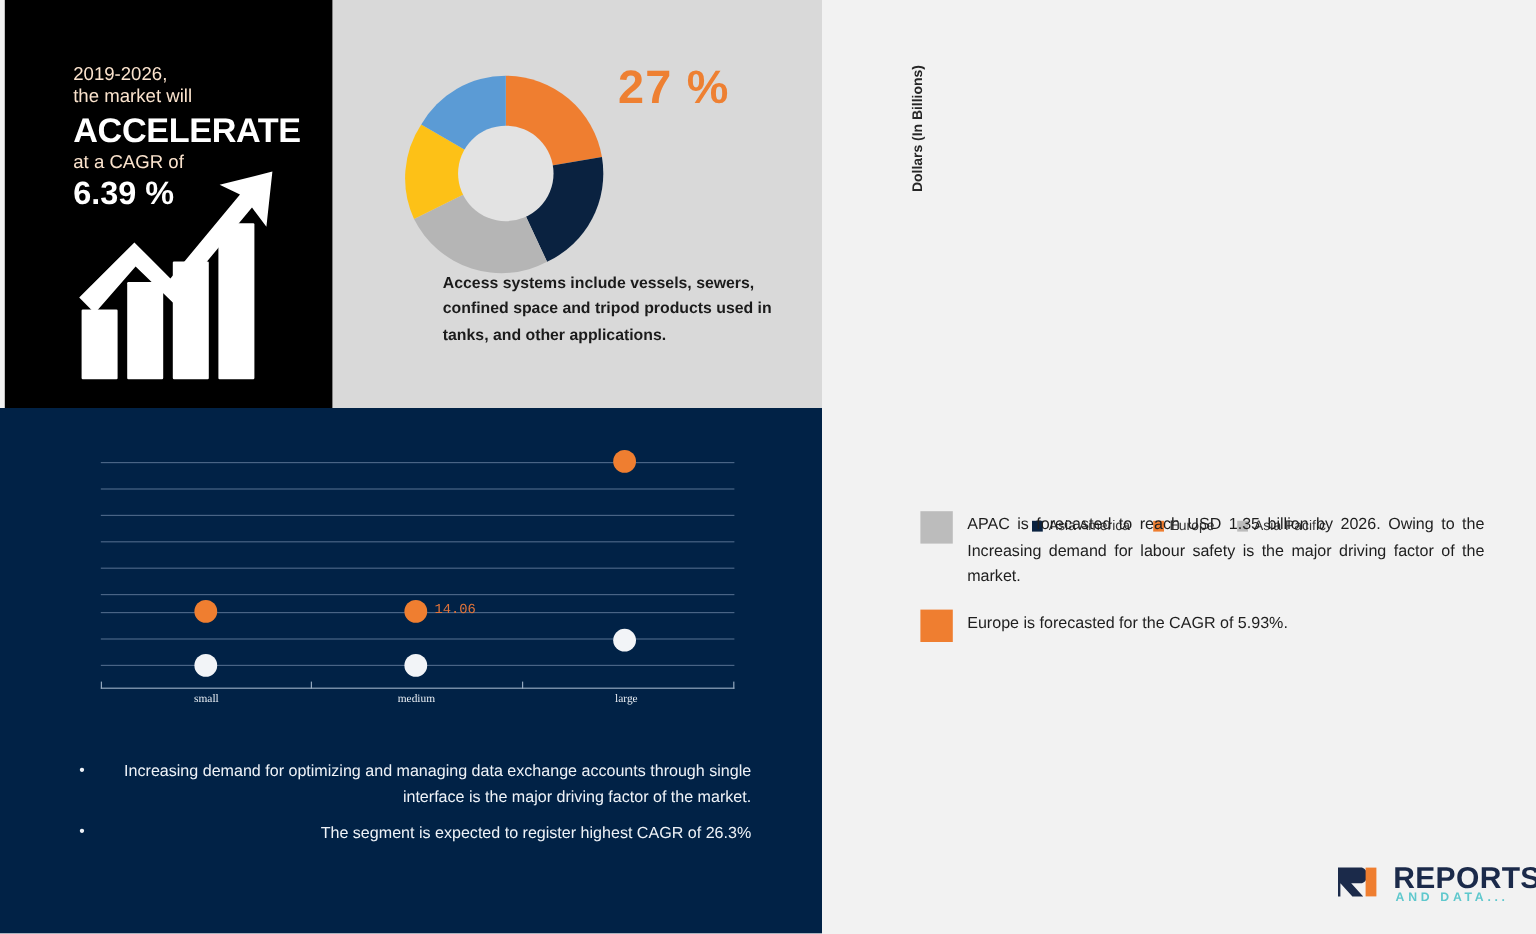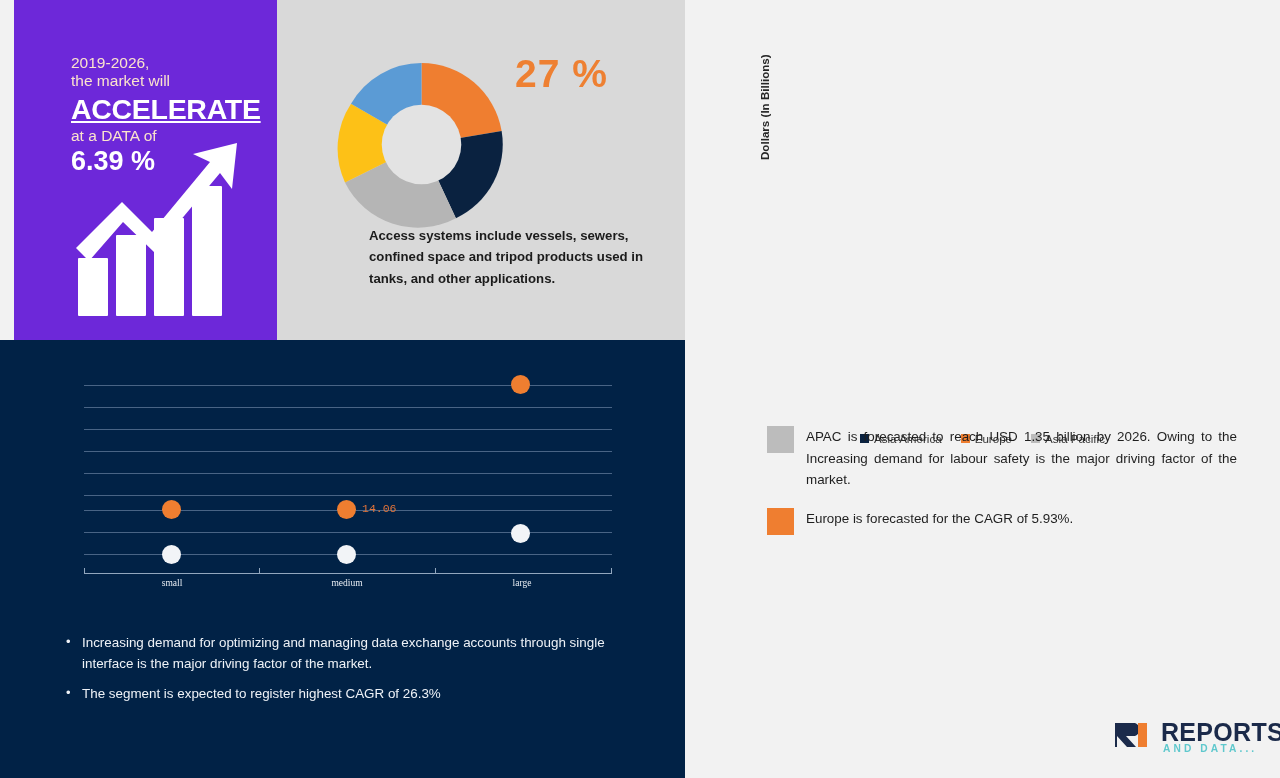--- a/index.html
+++ b/index.html
@@ -7,29 +7,29 @@
     width:1280px;height:778px;
     background:#f2f2f2;
     font-family:"Liberation Sans", sans-serif;
     overflow:hidden;
     position:relative;
   }
   .panel{position:absolute;}
 
   
   #accelerate-panel{
-    left:14px;top:0;width:277px;height:340px;
-    background:#6d28d9;
+    left:4px;top:0;width:277px;height:340px;
+    background:#000000;
   }
   #accelerate-text{
     position:absolute;left:57px;top:54px;width:220px;
     color:#fdf2e6;line-height:1.18;
   }
   .acc-small{font-size:15.5px;font-weight:400;color:#fbe3cd;display:block;}
-  .acc-big{font-size:28.5px;font-weight:700;color:#ffffff;display:block;letter-spacing:-0.3px;margin:2px 0 1px 0;text-decoration:underline;}
+  .acc-big{font-size:28.5px;font-weight:700;color:#ffffff;display:block;letter-spacing:-0.3px;margin:2px 0 1px 0;}
   .acc-cagr{font-size:15.5px;font-weight:400;color:#fbe3cd;display:block;}
   .acc-num{font-size:27px;font-weight:700;color:#ffffff;display:block;margin-top:1px;}
 
   #growth-arrow-icon{position:absolute;left:60px;top:140px;width:180px;height:180px;}
 
   
   #donut-panel{
     left:277px;top:0;width:408px;height:340px;
     background:#d9d9d9;
   }
@@ -56,21 +56,21 @@
   .dot-white{background:#f2f4f7;}
   .dot-value{position:absolute;font-size:11.5px;color:#e2743a;font-family:Liberation Mono, monospace;}
   .axis-label{position:absolute;font-size:9.5px;color:#e8edf3;font-family:"Liberation Serif",serif;text-align:center;width:90px;}
 
   #dotplot-bullets{
     position:absolute;left:66px;top:292px;width:560px;
     color:#eef2f7;font-size:13.4px;line-height:1.58;
   }
   .bullet-row{display:flex;margin-bottom:9px;}
   .bullet-dot{width:16px;flex:0 0 16px;color:#eef2f7;font-size:13px;line-height:1.58;}
-  .bullet-text{flex:1;}
+  .bullet-text{flex:1;text-align:right;}
 
   
   #right-region{left:685px;top:0;width:595px;height:778px;background:#f2f2f2;}
 
   #bar-chart-wrap{position:absolute;left:80px;top:60px;width:470px;height:340px;}
   #y-axis-title{
     position:absolute;left:-7px;top:100px;
     transform:rotate(-90deg);transform-origin:left top;
     font-size:11.6px;font-weight:700;color:#262626;white-space:nowrap;
   }
@@ -102,21 +102,21 @@
   .logo-sub{position:absolute;left:50px;top:25px;font-size:10.2px;font-weight:700;color:#5fc8cd;letter-spacing:3.1px;}
 </style>
 </head>
 <body>
 
 <div class="panel" id="accelerate-panel">
   <div id="accelerate-text">
     <span class="acc-small">2019-2026,</span>
     <span class="acc-small">the market will</span>
     <span class="acc-big">ACCELERATE</span>
-    <span class="acc-cagr">at a DATA of</span>
+    <span class="acc-cagr">at a CAGR of</span>
     <span class="acc-num">6.39 %</span>
   </div>
   <svg id="growth-arrow-icon" viewBox="0 0 180 180">
     <g fill="#ffffff">
       <rect x="4" y="118" width="30" height="58" rx="1"></rect>
       <rect x="42" y="95" width="30" height="81" rx="1"></rect>
       <rect x="80" y="78" width="30" height="98" rx="1"></rect>
       <rect x="118" y="46" width="30" height="130" rx="1"></rect>
       <path d="M2 108 L48 62 L78 92 L136 22 L119 14 L163 3 L158 49 L146 33 L80 112 L49 82 L15 121 Z"></path>
     </g>

